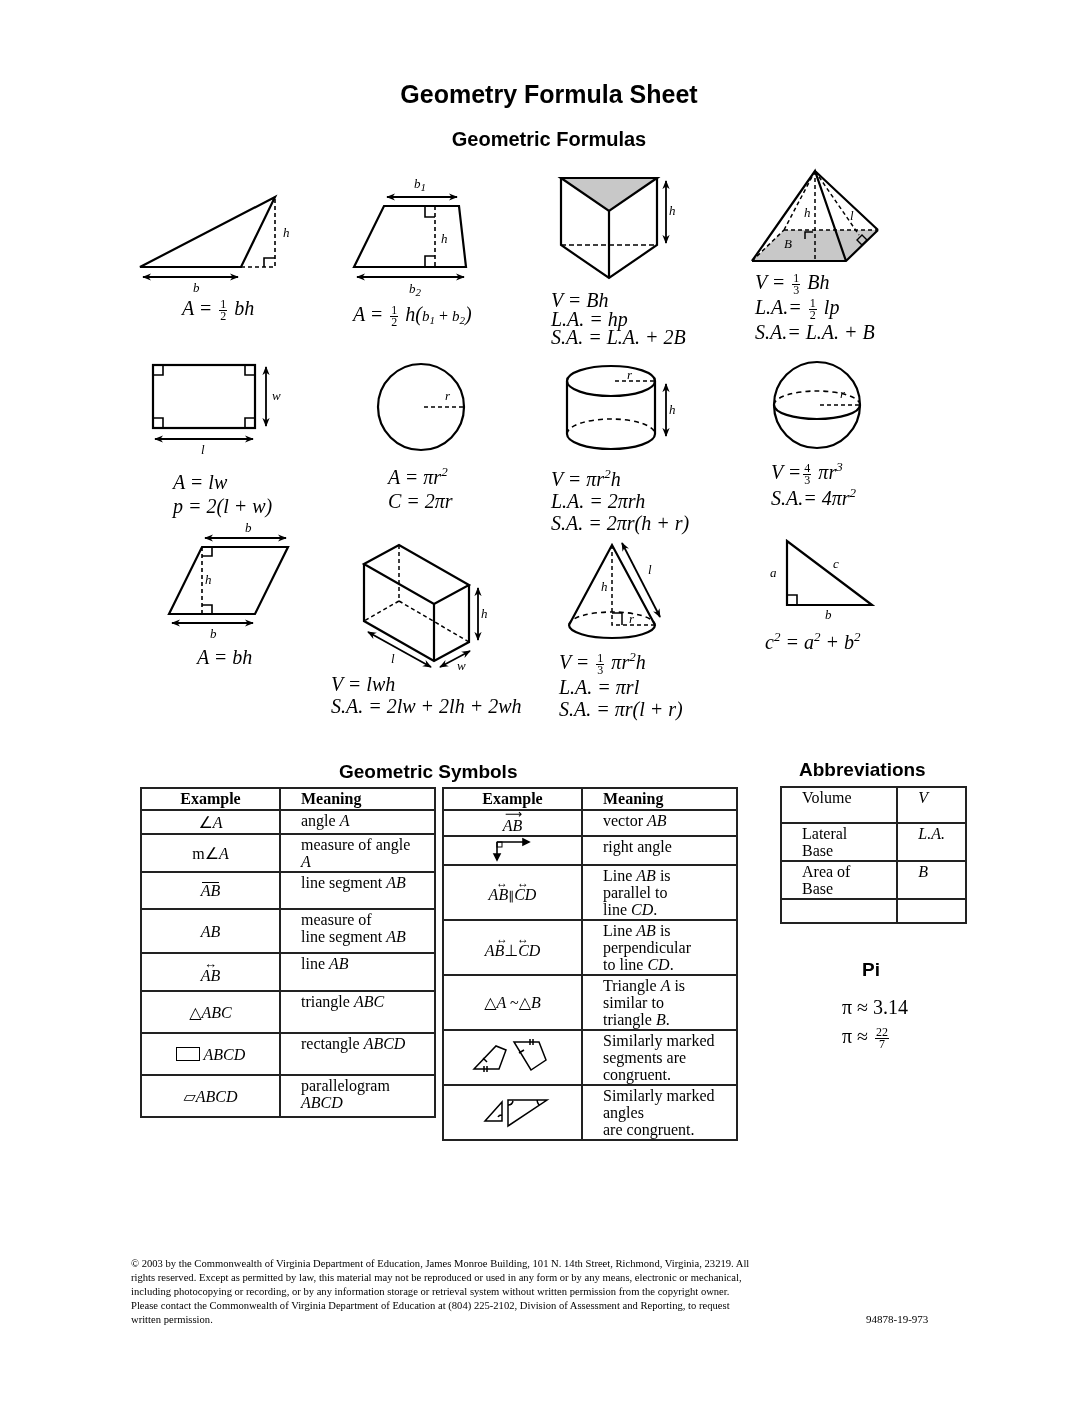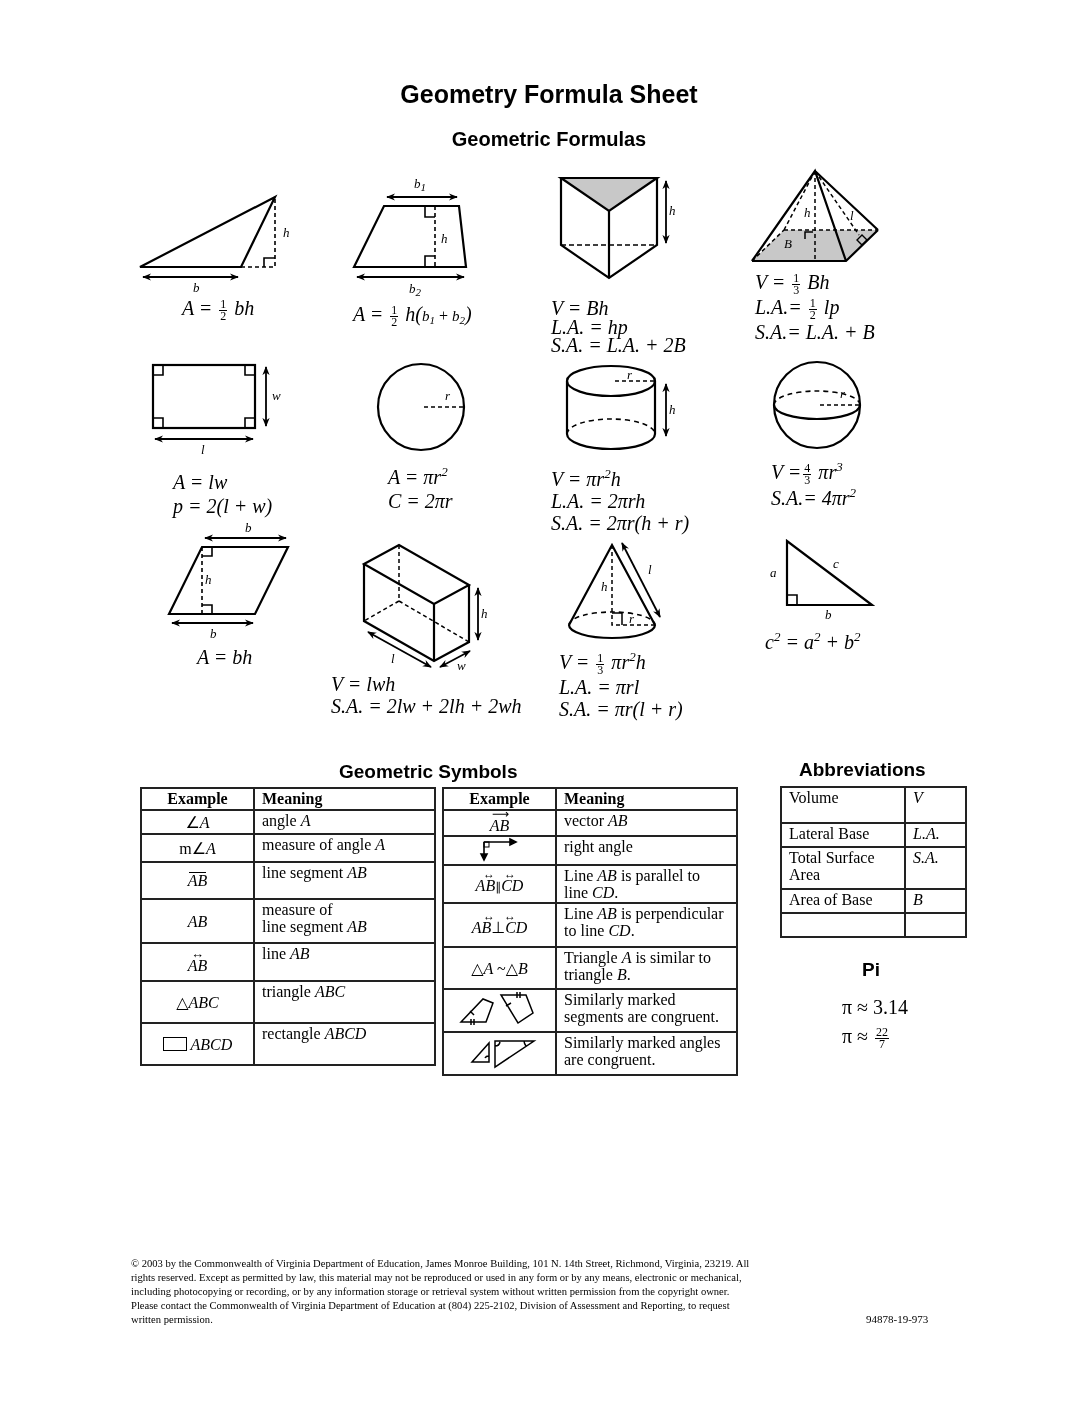--- a/index.html
+++ b/index.html
@@ -12,21 +12,21 @@
   .subtitle{left:0;width:1098px;top:128px;text-align:center;font-size:20px;}
   .f{font-family:"Liberation Serif",serif;font-style:italic;font-size:20px;line-height:19px;white-space:nowrap;}
   .lbl{font-family:"Liberation Serif",serif;font-style:italic;font-size:13px;}
   svg{position:absolute;left:0;top:0;overflow:visible;}
   .frac{display:inline-block;vertical-align:middle;text-align:center;font-size:12px;line-height:11px;font-style:normal;margin:0 2px;}
   .frac span{display:block;}
   .frac .num{border-bottom:1px solid #000;padding:0 1px;}
   sup{font-size:13px;vertical-align:8px;line-height:0;}
   sub{font-size:11px;vertical-align:-3px;line-height:0;}
   table{border-collapse:collapse;font-family:"Liberation Serif",serif;font-size:16px;}
-  td,th{border:2px solid #222;vertical-align:top;padding:1px 7px;line-height:17px;}
+  td,th{border:2px solid #222;vertical-align:top;padding:1px 20px;line-height:17px;}
   th{font-weight:bold;text-align:center;}
   .sym{text-align:center;vertical-align:middle;}
   .foot{font-family:"Liberation Serif",serif;font-size:10.6px;line-height:14px;left:131px;top:1257px;width:620px;}
   .code{font-family:"Liberation Serif",serif;font-size:11px;left:866px;top:1313px;}
   .ov{position:relative;display:inline-block;}
   .ov::before{content:"";position:absolute;left:1px;right:1px;top:0px;border-top:1.5px solid #000;}
 </style>
 </head>
 <body>
 
@@ -153,21 +153,21 @@
 <div class="abs lbl" style="left:457px;top:658px;">w</div>
 <div class="abs lbl" style="left:601px;top:579px;">h</div>
 <div class="abs lbl" style="left:648px;top:562px;">l</div>
 <div class="abs lbl" style="left:629px;top:611px;">r</div>
 <div class="abs lbl" style="left:770px;top:565px;">a</div>
 <div class="abs lbl" style="left:833px;top:556px;">c</div>
 <div class="abs lbl" style="left:825px;top:607px;">b</div>
 
 <div class="abs f" style="left:182px;top:299px;">A = <span class="frac"><span class="num">1</span><span>2</span></span> bh</div>
 <div class="abs f" style="left:353px;top:305px;">A = <span class="frac"><span class="num">1</span><span>2</span></span> h(<span style="font-size:15px">b</span><sub>1</sub><span style="font-style:normal;font-size:16px"> + </span><span style="font-size:15px">b</span><sub>2</sub>)</div>
-<div class="abs f" style="left:551px;top:291px;line-height:18.5px;margin-top:8px;">
+<div class="abs f" style="left:551px;top:291px;line-height:18.5px;">
   <div>V = Bh</div>
   <div>L.A. = hp</div>
   <div>S.A. = L.A. + 2B</div>
 </div>
 <div class="abs f" style="left:755px;top:271px;line-height:23px;">
   <div>V = <span class="frac"><span class="num">1</span><span>3</span></span> Bh</div>
   <div>L.A.= <span class="frac"><span class="num">1</span><span>2</span></span> lp</div>
   <div>S.A.= L.A. + B</div>
 </div>
 <div class="abs f" style="left:173px;top:470px;line-height:24px;">
@@ -227,20 +227,24 @@
         <td class="sym it"><span style="font-style:normal;font-size:13px;display:block;line-height:6px">↔</span>AB</td>
         <td>line <i>AB</i></td>
       </tr>
   <tr style="height:42px">
         <td class="sym it"><span style="font-style:normal">△</span>ABC</td>
         <td>triangle <i>ABC</i></td>
       </tr>
   <tr style="height:42px">
         <td class="sym it"><span style="display:inline-block;width:22px;height:12px;border:1.5px solid #000;vertical-align:-1px"></span> ABCD</td>
         <td>rectangle <i>ABCD</i></td>
+      </tr>
+  <tr style="height:42px">
+        <td class="sym it"><span style="font-style:normal">▱</span>ABCD</td>
+        <td>parallelogram <i>ABCD</i></td>
       </tr>
 </tbody>
   </table>
 
 <table class="abs" style="left:442px;top:787px;width:296px;">
   <tbody>
       <tr style="height:22px">
         <th style="width:97px">Example</th>
         <th style="text-align:left">Meaning</th>
       </tr>
@@ -301,24 +305,20 @@
 <table class="abs" style="left:780px;top:786px;width:187px;">
   <tbody>
       <tr style="height:36px">
         <td style="width:108px">Volume</td>
         <td class="it">V</td>
       </tr>
   <tr style="height:24px">
         <td>Lateral Base</td>
         <td class="it">L.A.</td>
       </tr>
-  <tr style="height:42px">
-        <td>Total Surface Area</td>
-        <td class="it">S.A.</td>
-      </tr>
   <tr style="height:24px">
         <td>Area of Base</td>
         <td class="it">B</td>
       </tr>
   <tr style="height:24px">
         <td></td>
         <td></td>
       </tr>
 </tbody>
   </table>

